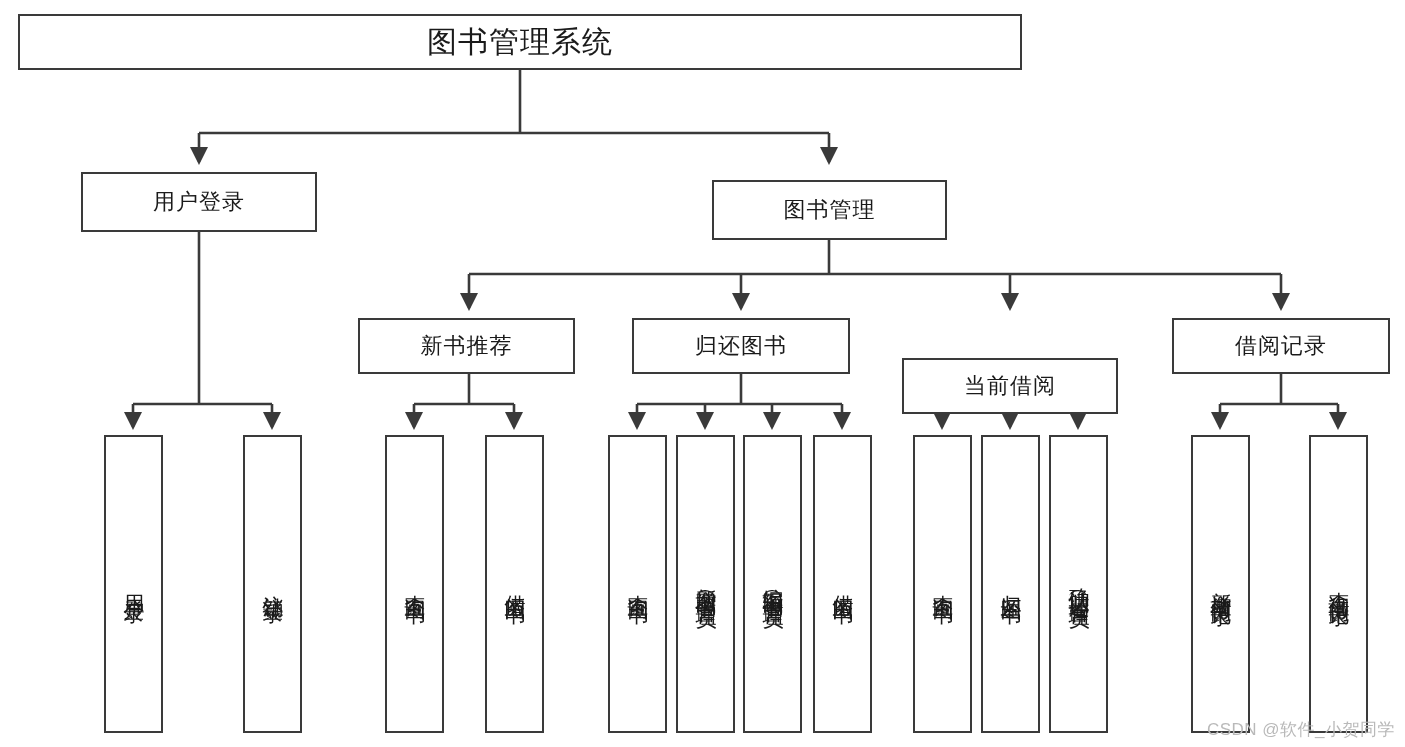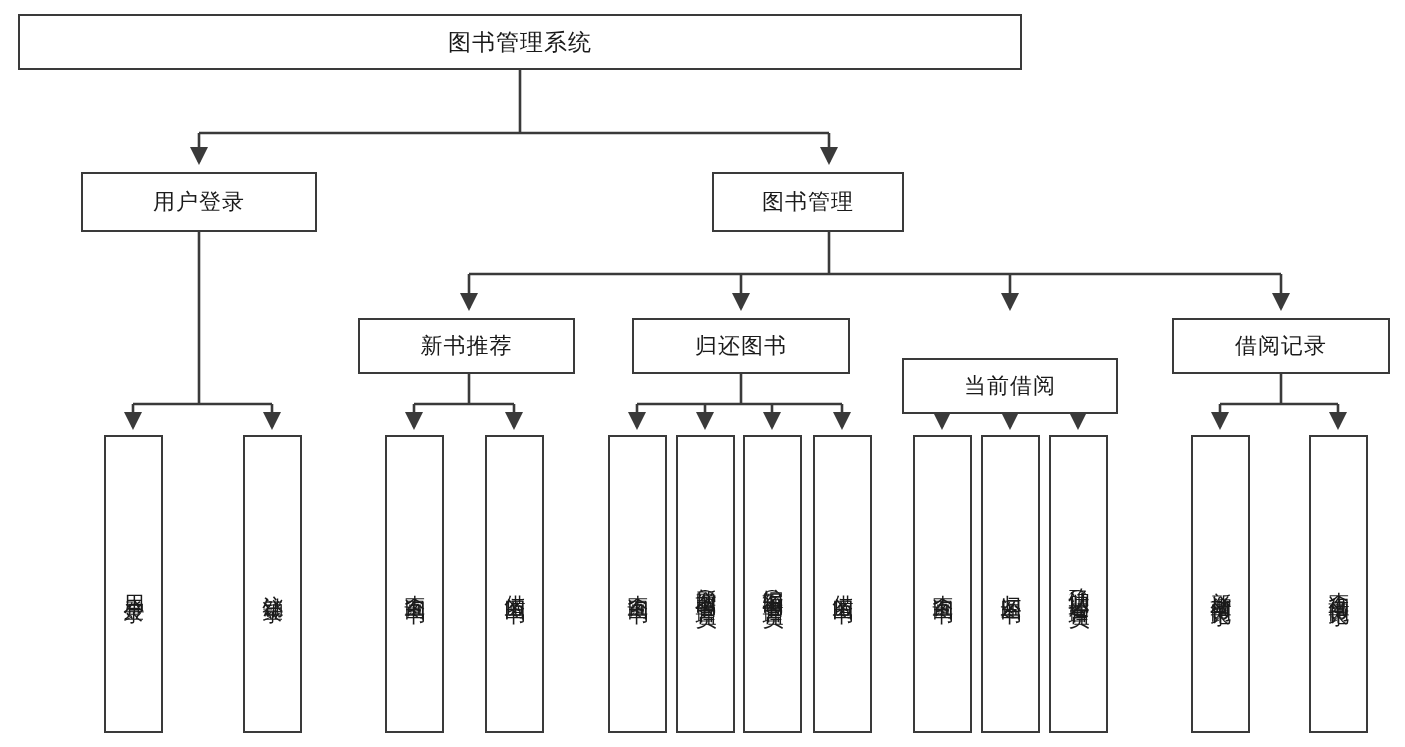--- a/index.html
+++ b/index.html
@@ -34,21 +34,21 @@
     display: flex;
     align-items: center;
     justify-content: center;
     color: #1a1a1a;
   }
   .node.horiz {
     font-size: 22px;
     letter-spacing: 1px;
   }
   .node.root {
-    font-size: 23px;
+    font-size: 30px;
   }
   .node.vert {
     writing-mode: vertical-rl;
     text-orientation: upright;
     font-size: 21px;
     line-height: 1.18;
     letter-spacing: 3px;
     padding: 6px 0;
     white-space: nowrap;
   }
@@ -123,21 +123,21 @@
     </g>
   </svg>
 
   <div class="node horiz root" style="left:18px; top:14px; width:1004px; height:56px;">
     <span>图书管理系统</span>
   </div>
 
   <div class="node horiz" style="left:81px; top:172px; width:236px; height:60px;">
     <span>用户登录</span>
   </div>
-  <div class="node horiz" style="left:712px; top:172px; width:192px; height:60px;">
+  <div class="node horiz" style="left:712px; top:180px; width:235px; height:60px;">
     <span>图书管理</span>
   </div>
 
   <div class="node horiz" style="left:358px; top:318px; width:217px; height:56px;">
     <span>新书推荐</span>
   </div>
   <div class="node horiz" style="left:632px; top:318px; width:218px; height:56px;">
     <span>归还图书</span>
   </div>
   <div class="node horiz" style="left:902px; top:318px; width:216px; height:56px;margin-top:40px;">
@@ -184,14 +184,15 @@
     <span class="vlabel">确认归还（管理员）</span>
   </div>
 
   <div class="node vert" style="left:1191px; top:435px; width:59px; height:298px;">
     <span class="vlabel">新增借阅记录</span>
   </div>
   <div class="node vert" style="left:1309px; top:435px; width:59px; height:298px;">
     <span class="vlabel">查询借阅记录</span>
   </div>
 
+  <div class="watermark">CSDN @软件_小贺同学</div>
 
 </div>
 
 </body></html>

